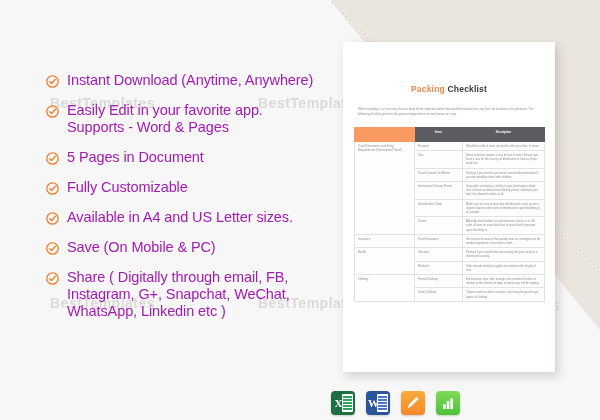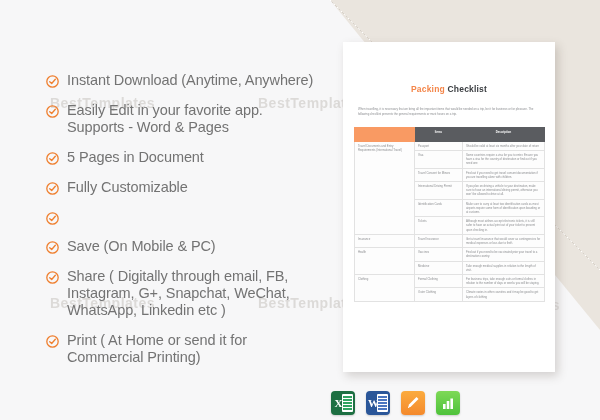--- a/index.html
+++ b/index.html
@@ -70,21 +70,21 @@
   .feature .check {
     flex: 0 0 auto;
     width: 13px;
     height: 13px;
     margin-top: 3px;
     margin-right: 8px;
   }
   .feature .ftext {
     font-size: 14.5px;
     line-height: 17px;
-    color: #737373;
+    color: #a21caf;
     letter-spacing: -0.1px;
   }
   .feature .ftext .l2 { display: block; }
 
   
   #doc-page {
     position: absolute;
     left: 343px;
     top: 42px;
     width: 212px;
@@ -262,20 +262,23 @@
       <div class="ftext">
         <span>Fully Customizable</span>
       </div>
     </div>
 
     <div class="feature">
       <svg class="check" viewBox="0 0 16 16">
         <circle cx="8" cy="8" r="7" fill="none" stroke="#ef7f2e" stroke-width="1.6"></circle>
         <path d="M4.6 8.2 L7 10.5 L11.5 5.2" fill="none" stroke="#ef7f2e" stroke-width="1.6" stroke-linecap="round" stroke-linejoin="round"></path>
       </svg>
+      <div class="ftext">
+        <span>Available in A4 and US Letter sizes.</span>
+      </div>
     </div>
 
     <div class="feature">
       <svg class="check" viewBox="0 0 16 16">
         <circle cx="8" cy="8" r="7" fill="none" stroke="#ef7f2e" stroke-width="1.6"></circle>
         <path d="M4.6 8.2 L7 10.5 L11.5 5.2" fill="none" stroke="#ef7f2e" stroke-width="1.6" stroke-linecap="round" stroke-linejoin="round"></path>
       </svg>
       <div class="ftext">
         <span>Save (On Mobile &amp; PC)</span>
       </div>
@@ -286,30 +289,20 @@
         <circle cx="8" cy="8" r="7" fill="none" stroke="#ef7f2e" stroke-width="1.6"></circle>
         <path d="M4.6 8.2 L7 10.5 L11.5 5.2" fill="none" stroke="#ef7f2e" stroke-width="1.6" stroke-linecap="round" stroke-linejoin="round"></path>
       </svg>
       <div class="ftext">
         <span>Share ( Digitally through email, FB,</span>
         <span class="l2">Instagram, G+, Snapchat, WeChat,</span>
         <span class="l2">WhatsApp, Linkedin etc )</span>
       </div>
     </div>
 
-    <div class="feature">
-      <svg class="check" viewBox="0 0 16 16">
-        <circle cx="8" cy="8" r="7" fill="none" stroke="#ef7f2e" stroke-width="1.6"></circle>
-        <path d="M4.6 8.2 L7 10.5 L11.5 5.2" fill="none" stroke="#ef7f2e" stroke-width="1.6" stroke-linecap="round" stroke-linejoin="round"></path>
-      </svg>
-      <div class="ftext">
-        <span>Print ( At Home or send it for</span>
-        <span class="l2">Commercial Printing)</span>
-      </div>
-    </div>
 
   </div>
 
   <div id="doc-page">
 
     <div id="doc-title">
       <span class="t-orange">Packing</span>
       <span class="t-dark">Checklist</span>
     </div>
 

